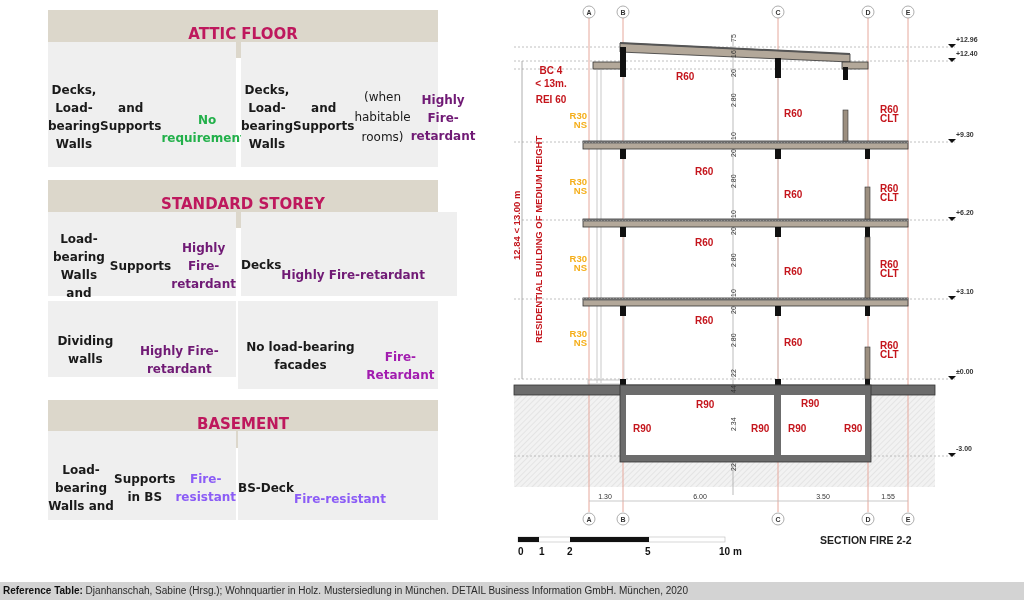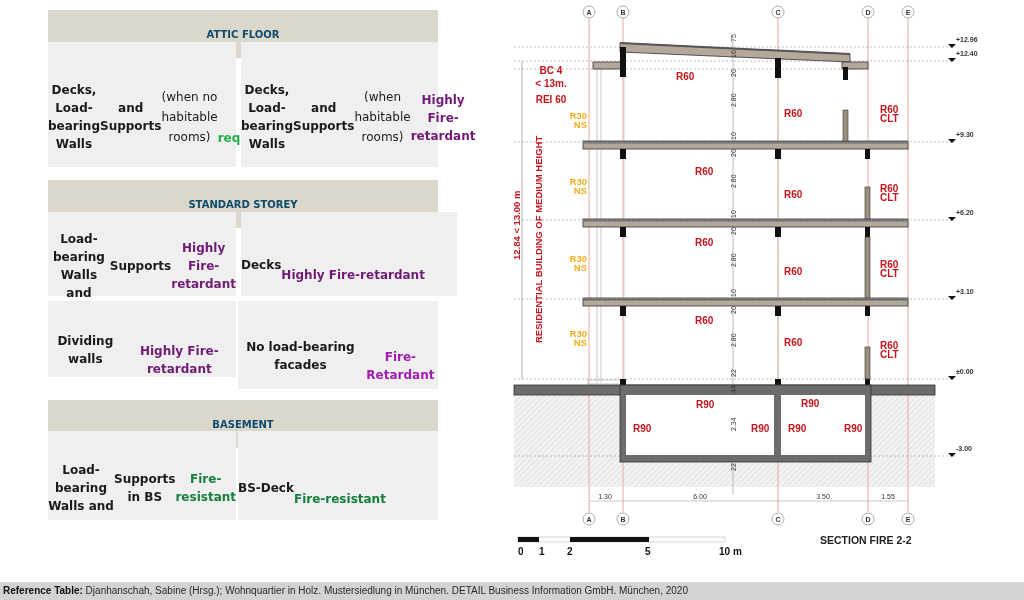--- a/index.html
+++ b/index.html
@@ -4,33 +4,33 @@
 <style>
   * { box-sizing: border-box; margin: 0; padding: 0; }
   html, body { width: 1024px; height: 600px; background: #ffffff; overflow: hidden; }
   body { position: relative; font-family: "Liberation Sans", sans-serif; }
 
   
   .section-header {
     position: absolute; left: 48px; width: 390px; height: 48px;
     background: #dcd7cb;
     display: flex; align-items: center; justify-content: center;
-    font-family: "DejaVu Sans", sans-serif; font-weight: bold; font-size: 10px; color: #0c4a6e;
+    font-family: "DejaVu Sans", sans-serif; font-weight: bold; font-size: 15px; color: #be185d;
   }
   .card {
     position: absolute; background: #efefef;
     display: flex; flex-direction: row; align-items: center;
     text-align: center; font-family: "DejaVu Sans", sans-serif; font-size: 12px; color: #1a1a1a;
   }
   .card .t { font-weight: bold; line-height: 18px; }
   .card .sub { line-height: 20px; }
   .card .req { font-weight: bold; line-height: 18px; }
   .green { color: #22b04a; }
   .red { color: #701a75; }
-  .dred { color: #15803d; }
+  .dred { color: #8b5cf6; }
   .orange { color: #a21caf; }
 
   
   .footer {
     position: absolute; left: 0; top: 582px; width: 1024px; height: 18px;
     background: #d3d3d3; font-size: 10px; color: #2a2a2a;
     padding-left: 3px; line-height: 18px; white-space: nowrap;
   }
   .footer b { color: #111; }
 
@@ -42,21 +42,20 @@
   .axis-l { fill: #333; font-size: 7px; font-weight: bold; font-family: "Liberation Sans", sans-serif; }
 </style>
 </head>
 <body>
 
 <div class="section-header" style="top:10px;">ATTIC FLOOR</div>
 
 <div class="card" style="left:48px; top:42px; width:188px; height:125px; padding-top:25px;">
   <div class="t">Decks, Load-bearing Walls</div>
   <div class="t">and Supports</div>
-  <div class="sub">(when no habitable rooms)</div>
   <div class="req green" style="margin-top:24px;">No requirements</div>
 </div>
 <div class="card" style="left:241px; top:42px; width:197px; height:125px; padding-top:25px;">
   <div class="t">Decks, Load-bearing Walls</div>
   <div class="t">and Supports</div>
   <div class="sub">(when habitable rooms)</div>
   <div class="req red" style="margin-top:2px;">Highly Fire-retardant</div>
 </div>
 
 <div class="section-header" style="top:180px;">STANDARD STOREY</div>

